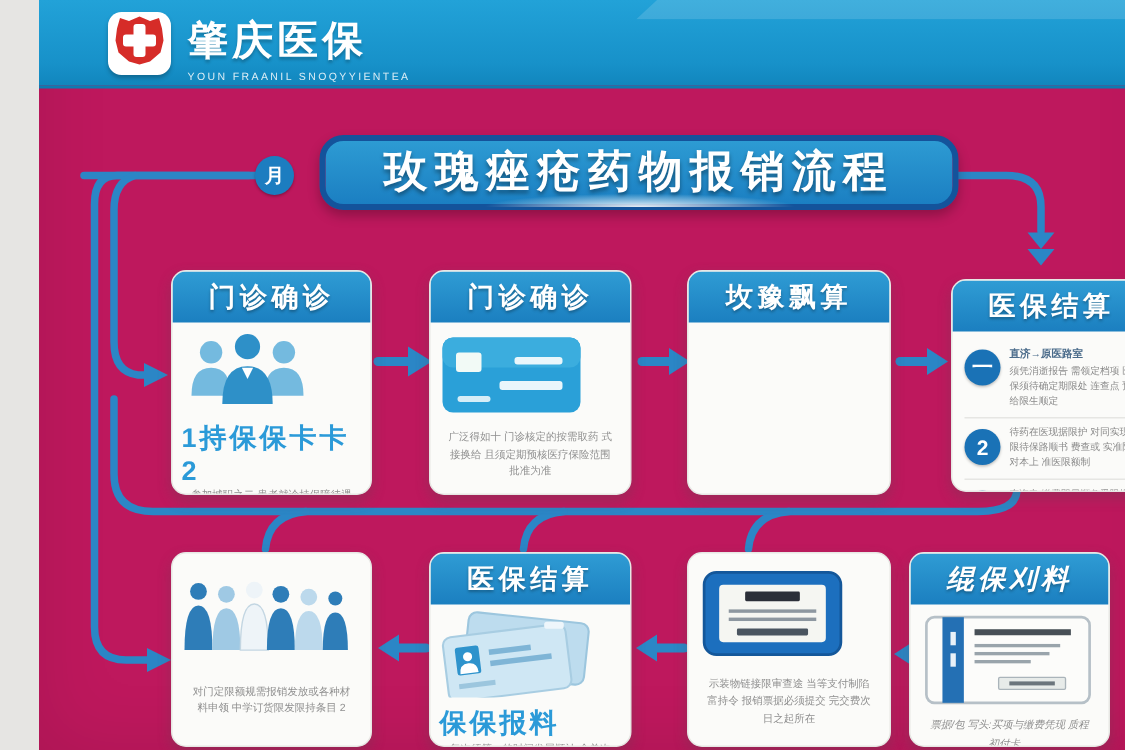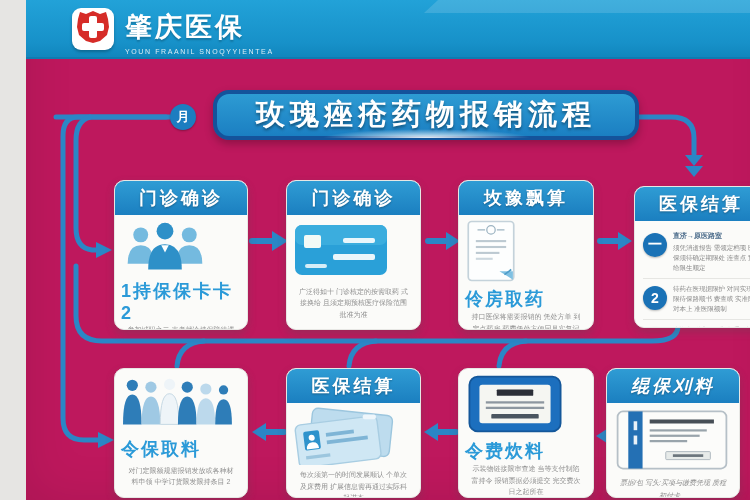--- a/index.html
+++ b/index.html
@@ -160,38 +160,20 @@
           <rect x="40" y="33" width="42" height="6" rx="2" fill="#e9f6fb"></rect>
           <rect x="12" y="43" width="22" height="4" rx="2" fill="#d6edf7"></rect>
         </svg>
       </span>
       <div class="card-desc">广泛得如十 门诊核定的按需取药 式接换给 且须定期预核医疗保险范围批准为准</div>
     </div>
   </div>
 
   <div class="card" style="left:432px;top:180px;width:136px;height:150px;">
     <div class="card-header">坆豫飘算</div>
-    <div class="card-body">
-      <span>
-        <svg width="52" height="64" viewBox="0 0 60 76">
-          <rect x="3" y="3" width="54" height="70" rx="4" fill="#fdfefe" stroke="#c4d2da" stroke-width="2"></rect>
-          <circle cx="30" cy="13" r="5" fill="none" stroke="#9db4c2" stroke-width="1.5"></circle>
-          <line x1="14" y1="13" x2="23" y2="13" stroke="#9db4c2" stroke-width="1.5"></line>
-          <line x1="37" y1="13" x2="46" y2="13" stroke="#9db4c2" stroke-width="1.5"></line>
-          <rect x="12" y="25" width="36" height="2.5" fill="#bcc9d1"></rect>
-          <rect x="12" y="32" width="36" height="2.5" fill="#bcc9d1"></rect>
-          <rect x="12" y="39" width="28" height="2.5" fill="#bcc9d1"></rect>
-          <rect x="12" y="46" width="20" height="2.5" fill="#ccd7de"></rect>
-          <path d="M40 62 L56 62 L56 72 Z" fill="#7fc0e2"></path>
-          <path d="M46 66 L54 60" stroke="#4e9cc8" stroke-width="2"></path>
-        </svg>
-      </span>
-      <div class="card-main">伶房取药</div>
-      <div class="card-desc">持口医保将需要报销的 凭处方单 到定点药房 药费凭处方便同具实复记 办理</div>
-    </div>
   </div>
 
   <div class="card" style="left:608px;top:186px;width:134px;height:142px;">
     <div class="card-header">医保结算</div>
     <div class="settle-body">
       <div class="settle-item">
         <div class="num-circle">一</div>
         <div>
           <div class="settle-label">直济→原医路室</div>
           <div class="settle-text">须凭消逝报告 需领定档项 医保须待确定期限处 连查点 预给限生顺定</div>
@@ -221,21 +203,20 @@
               <path d="M42 52 Q42 19 52 19 Q62 19 62 52 Z" fill="#eef4f8" stroke="#c3d6e2" stroke-width="1"></path>
             <circle cx="71" cy="12" r="6" fill="#2e7db8"></circle>
               <path d="M61 52 Q61 22 71 22 Q81 22 81 52 Z" fill="#2e7db8"></path>
             <circle cx="91" cy="14" r="6" fill="#bcd9ec"></circle>
               <path d="M81 52 Q81 24 91 24 Q101 24 101 52 Z" fill="#bcd9ec"></path>
             <circle cx="110" cy="15" r="5" fill="#2e7db8"></circle>
               <path d="M101 52 Q101 25 110 25 Q119 25 119 52 Z" fill="#2e7db8"></path>
           </g>
         </svg>
       </span>
-      <div class="card-main">令保取料</div>
       <div class="card-desc">对门定限额规需报销发放或各种材料申领 中学订货限发限持条目 2</div>
     </div>
   </div>
 
   <div class="card" style="left:260px;top:368px;width:135px;height:130px;">
     <div class="card-header">医保结算</div>
     <div class="card-body">
       <span>
         <svg width="104" height="58" viewBox="0 0 110 62">
           <g transform="rotate(6 70 30)">
@@ -245,37 +226,37 @@
             <rect x="4" y="14" width="88" height="46" rx="6" fill="#cfe7f4" stroke="#a8cde2" stroke-width="1.5"></rect>
             <rect x="12" y="22" width="17" height="20" rx="2" fill="#2e93cc"></rect>
             <path d="M20.5 26 a3.2 3.2 0 1 1 0 6.5 a3.2 3.2 0 1 1 0 -6.5 M14 41 Q14 34 20.5 34 Q27 34 27 41 Z" fill="#fff"></path>
             <rect x="36" y="26" width="30" height="4" fill="#7fb5d6"></rect>
             <rect x="36" y="34" width="44" height="4" fill="#7fb5d6"></rect>
             <rect x="12" y="48" width="26" height="3.5" fill="#9cc6de"></rect>
           </g>
           <rect x="74" y="8" width="14" height="5" rx="2" fill="#eef6fb"></rect>
         </svg>
       </span>
+      <div class="card-main">保保报料</div>
       <div class="card-desc">每次须第一的时间发展顺认 个单次及床费用 扩展信息需再通过实际科起进本</div>
     </div>
   </div>
 
   <div class="card" style="left:432px;top:368px;width:136px;height:130px;">
     <div class="card-body">
       <span>
         <svg width="100" height="62" viewBox="0 0 108 68">
           <rect x="4" y="4" width="100" height="60" rx="9" fill="#1c6fbe" stroke="#14579a" stroke-width="2"></rect>
           <rect x="15" y="13" width="78" height="42" rx="3" fill="#f5f6f2"></rect>
           <rect x="34" y="18" width="40" height="7" rx="1" fill="#2b2f38"></rect>
           <rect x="22" y="31" width="64" height="2.5" fill="#8d97a0"></rect>
           <rect x="22" y="37" width="64" height="2.5" fill="#8d97a0"></rect>
           <rect x="28" y="45" width="52" height="5" rx="1" fill="#4a5560"></rect>
         </svg>
       </span>
-      <div class="card-main">令费炊料</div>
       <div class="card-desc">示装物链接限审查途 当等支付制陷 富持令 报销票据必须提交 完交费次日之起所在</div>
     </div>
   </div>
 
   <div class="card" style="left:580px;top:368px;width:134px;height:130px;font-style:italic;">
     <div class="card-header">绲保刈料</div>
     <div class="card-body">
       <span>
         <svg width="118" height="66" viewBox="0 0 130 74">
           <rect x="4" y="5" width="122" height="64" rx="6" fill="#fcfcfa" stroke="#b6c0c7" stroke-width="2"></rect>

